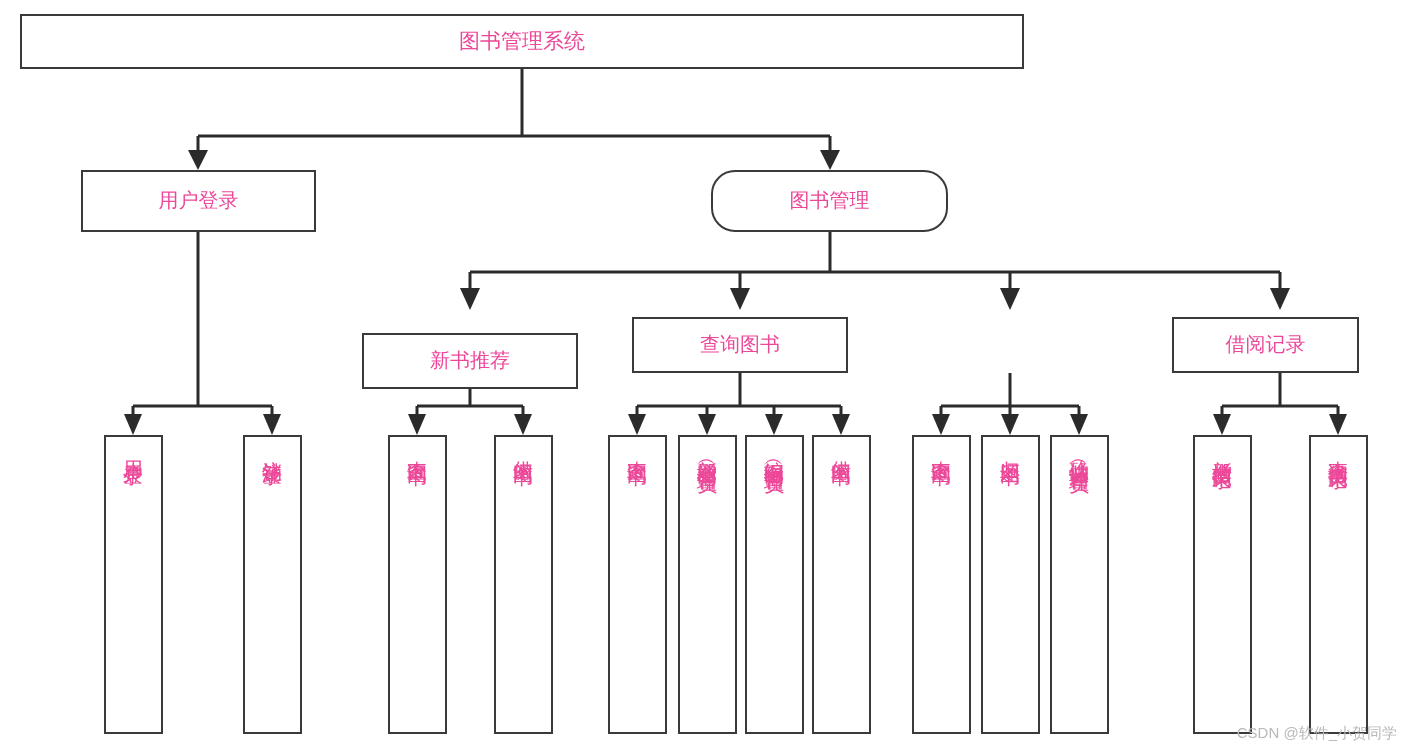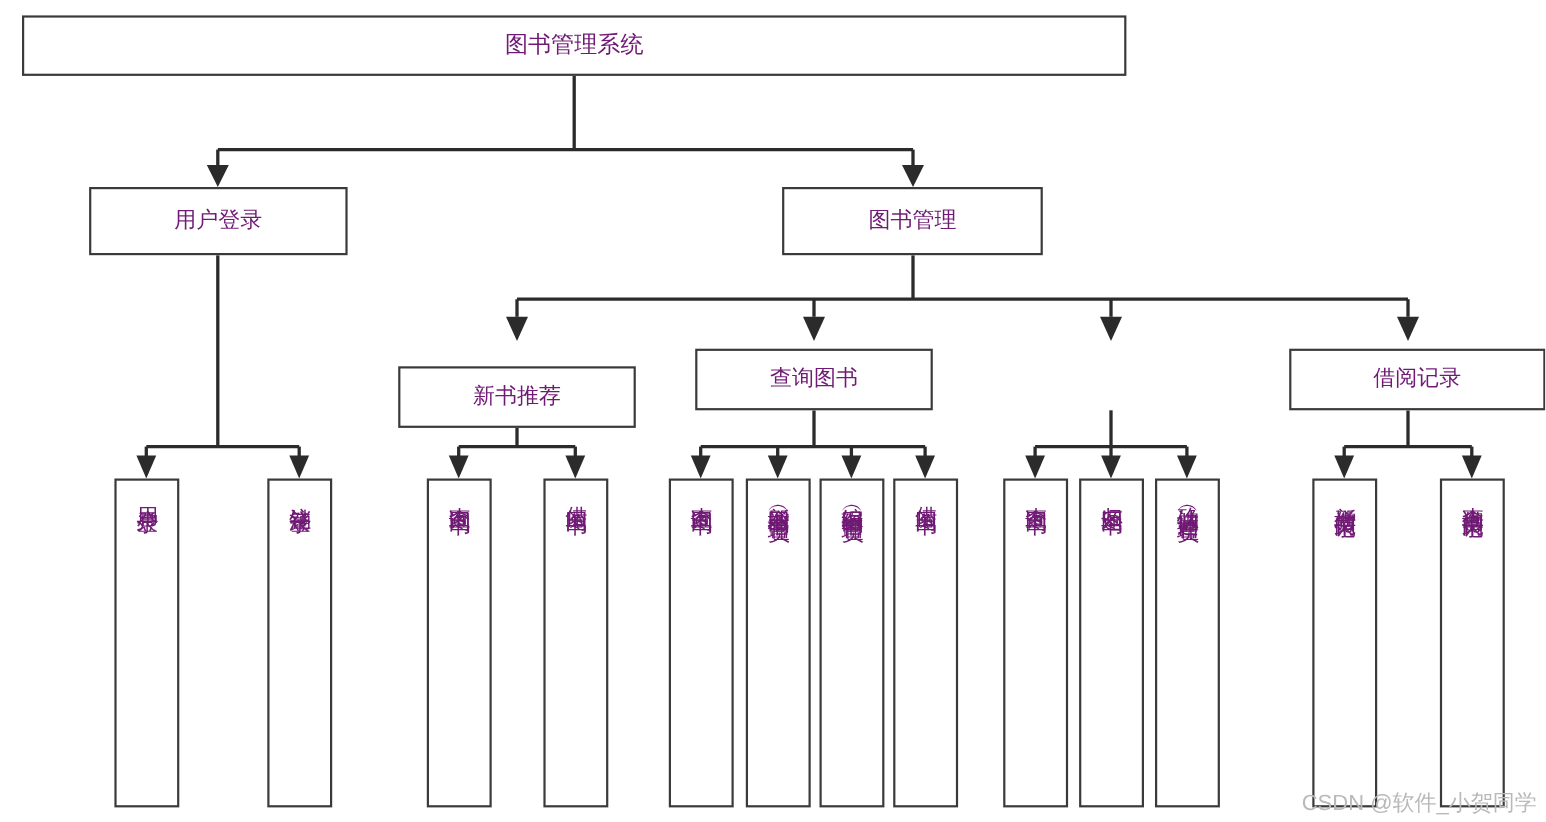--- a/index.html
+++ b/index.html
@@ -26,21 +26,21 @@
     pointer-events: none;
   }
   .node {
     position: absolute;
     box-sizing: border-box;
     background: #ffffff;
     border: 2px solid #3a3a3a;
     display: flex;
     align-items: center;
     justify-content: center;
-    color: #701a75;
+    color: #ec4899;
     z-index: 2;
   }
   .node .label {
     text-align: center;
     line-height: 1.18;
     white-space: pre-line;
   }
   .node-root .label { font-size: 21px; }
   .node-l2 .label { font-size: 20px; }
   .node-l3 .label { font-size: 20px; }
@@ -54,21 +54,21 @@
     writing-mode: vertical-rl;
     text-orientation: upright;
     letter-spacing: 2px;
     line-height: 1;
     white-space: nowrap;
   }
   #watermark {
     position: absolute;
     right: 8px;
     bottom: 4px;
-    font-size: 20px;
+    font-size: 15px;
     color: #b9b9b9;
     z-index: 5;
     white-space: nowrap;
   }
 </style>
 </head>
 <body>
 
 <div id="canvas">
 
@@ -142,31 +142,31 @@
     </g>
   </svg>
 
   <div class="node node-root" style="left:20px; top:14px; width:1004px; height:55px;">
     <span class="label">图书管理系统</span>
   </div>
 
   <div class="node node-l2" style="left:81px; top:170px; width:235px; height:62px;">
     <span class="label">用户登录</span>
   </div>
-  <div class="node node-l2" style="left:711px; top:170px; width:237px; height:62px;">
+  <div class="node node-l2" style="left:711px; top:170px; width:237px; height:62px;border-radius:24px;">
     <span class="label">图书管理</span>
   </div>
 
   <div class="node node-l3" style="left:362px; top:317px; width:216px; height:56px;margin-top:16px;">
     <span class="label">新书推荐</span>
   </div>
   <div class="node node-l3" style="left:632px; top:317px; width:216px; height:56px;">
     <span class="label">查询图书</span>
   </div>
-  <div class="node node-l3" style="left:1172px; top:317px; width:233px; height:56px;">
+  <div class="node node-l3" style="left:1172px; top:317px; width:187px; height:56px;">
     <span class="label">借阅记录</span>
   </div>
 
   <div class="node node-leaf" style="left:104px; top:435px; width:59px; height:299px;">
     <span class="label">用户登录</span>
   </div>
   <div class="node node-leaf" style="left:243px; top:435px; width:59px; height:299px;">
     <span class="label">注销登录</span>
   </div>
 

